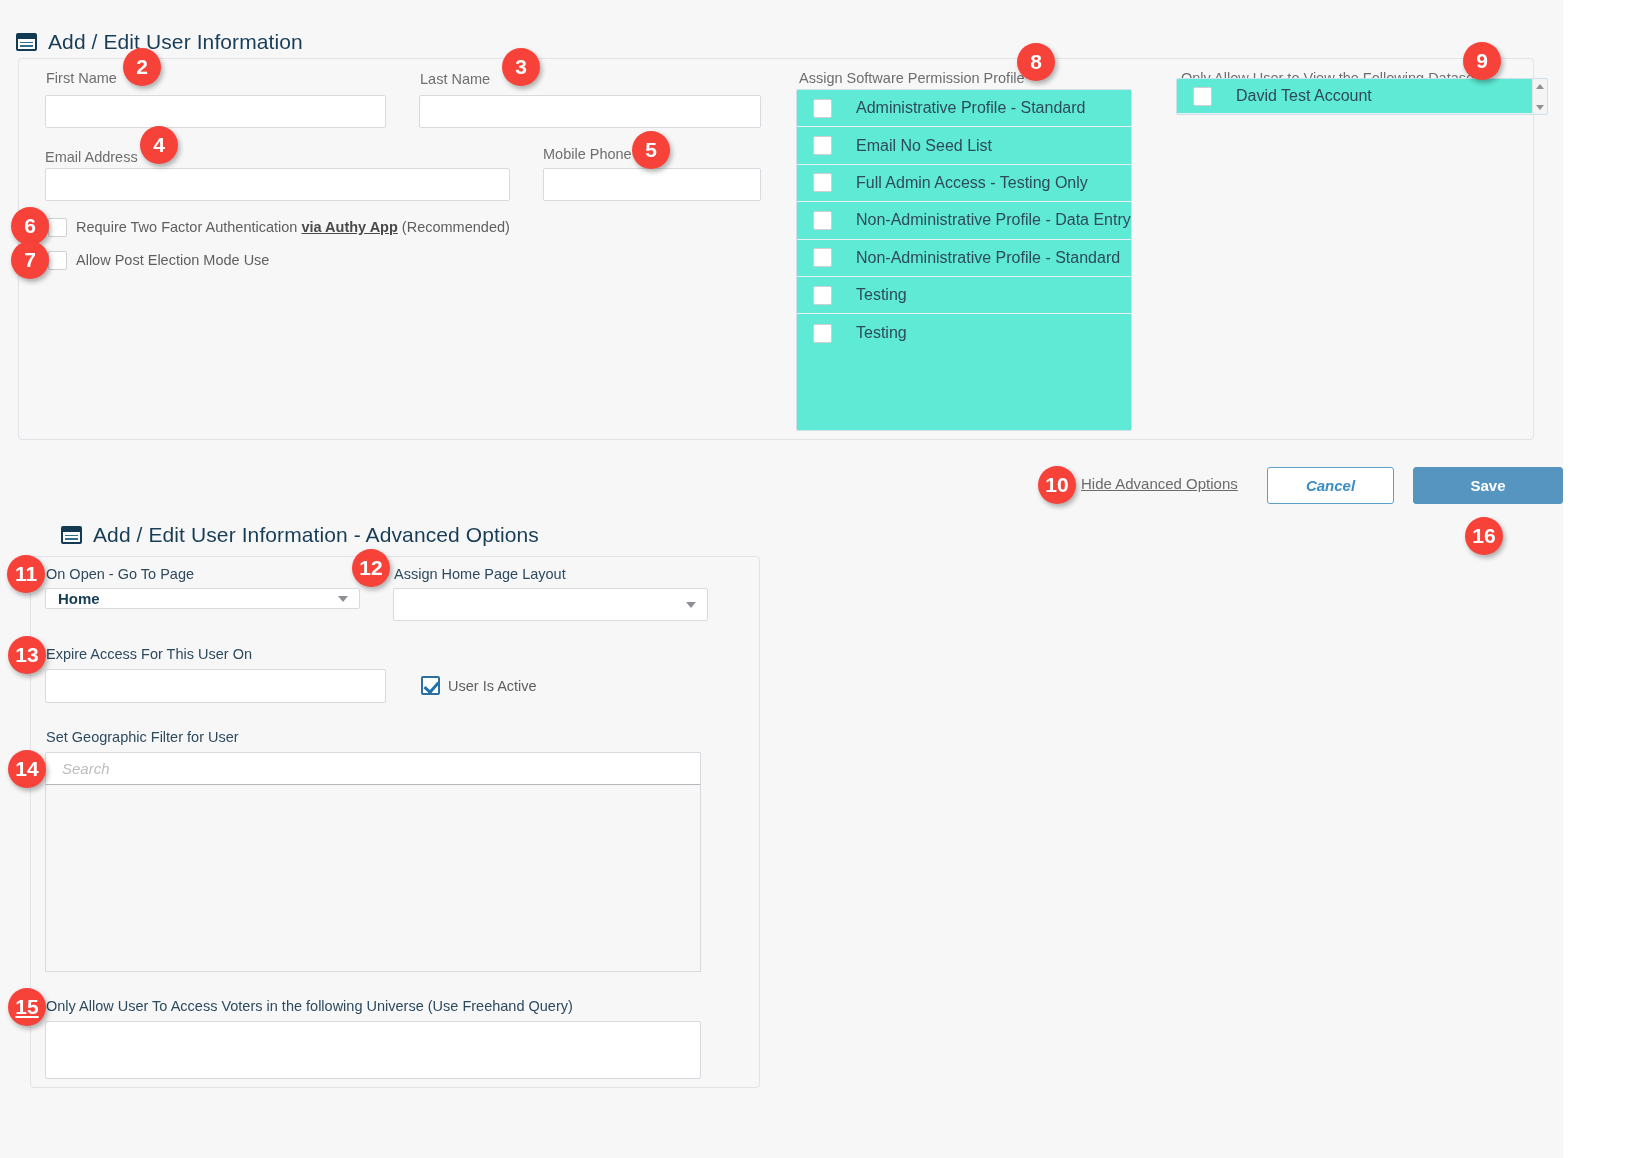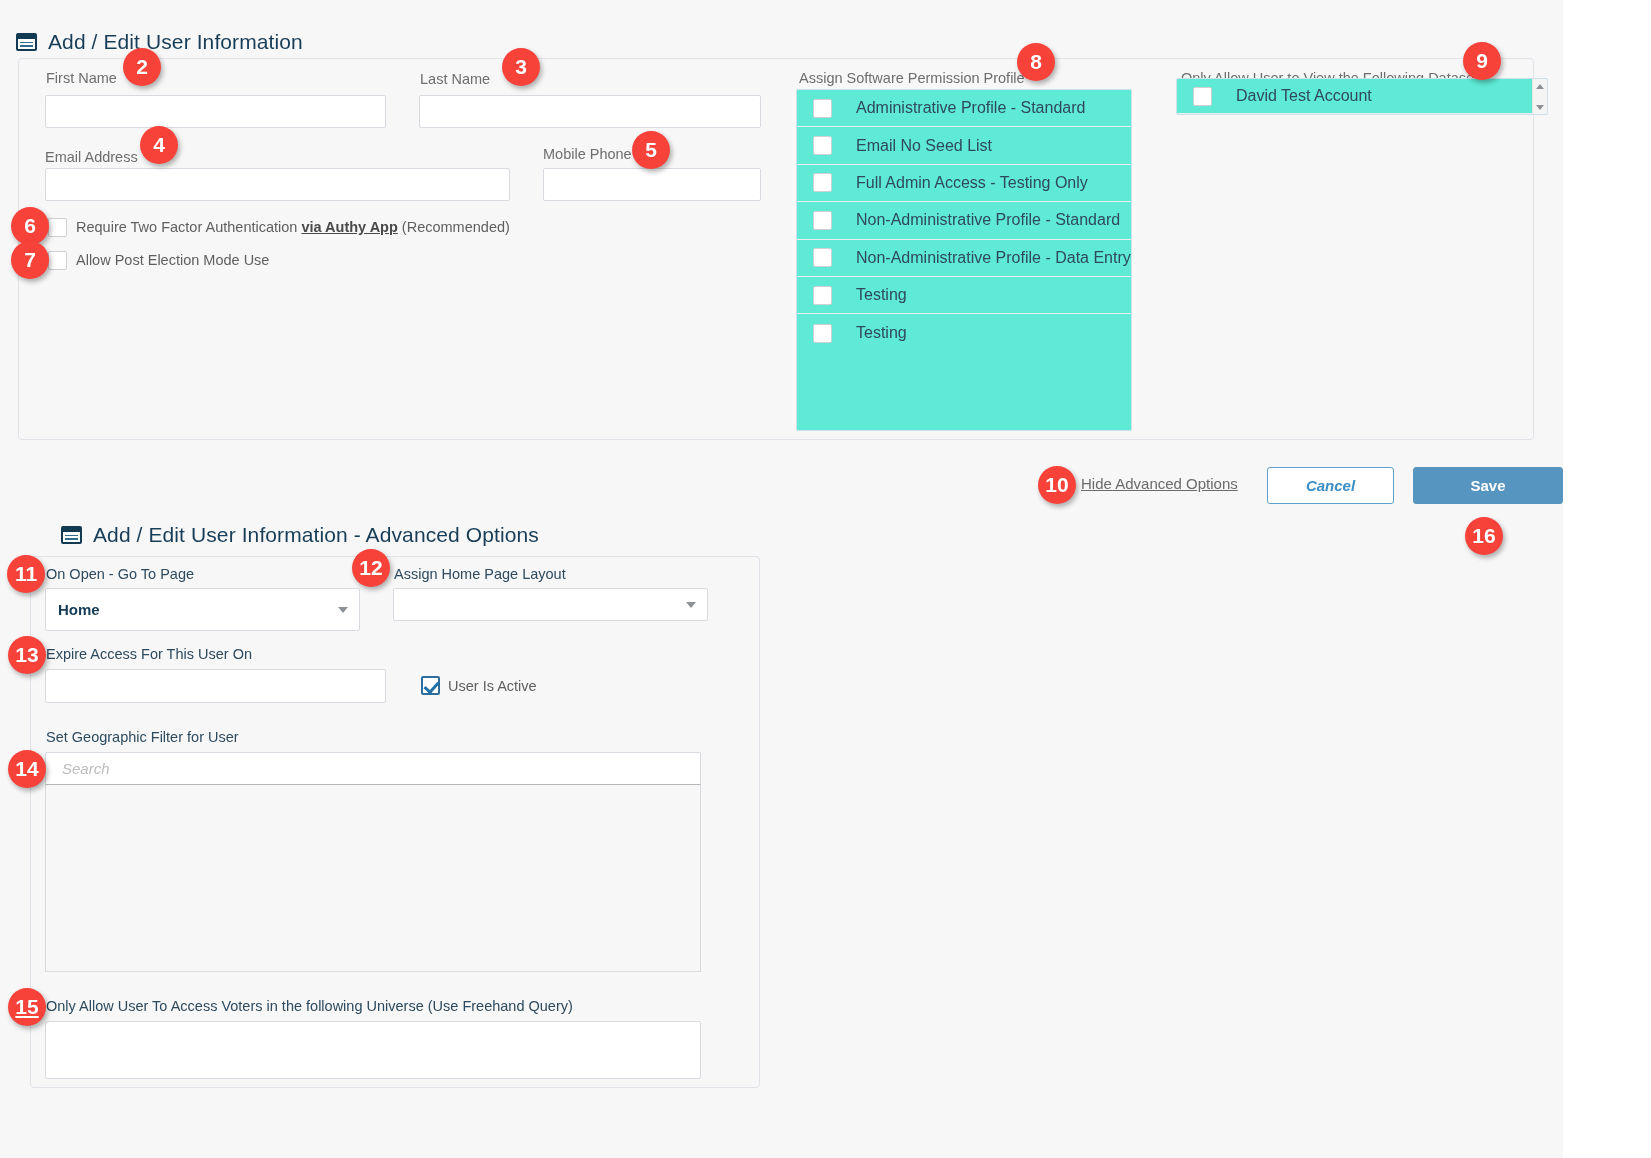--- a/index.html
+++ b/index.html
@@ -324,25 +324,25 @@
     <div class="list-row">
       <span class="list-cb"></span>
       <span class="list-lbl">Email No Seed List</span>
     </div>
     <div class="list-row">
       <span class="list-cb"></span>
       <span class="list-lbl">Full Admin Access - Testing Only</span>
     </div>
     <div class="list-row">
       <span class="list-cb"></span>
+      <span class="list-lbl">Non-Administrative Profile - Data Entry</span>
+    </div>
+    <div class="list-row">
+      <span class="list-cb"></span>
       <span class="list-lbl">Non-Administrative Profile - Standard</span>
-    </div>
-    <div class="list-row">
-      <span class="list-cb"></span>
-      <span class="list-lbl">Non-Administrative Profile - Data Entry</span>
     </div>
     <div class="list-row">
       <span class="list-cb"></span>
       <span class="list-lbl">Testing</span>
     </div>
     <div class="list-row">
       <span class="list-cb"></span>
       <span class="list-lbl">Testing</span>
     </div>
   </div>
@@ -370,21 +370,21 @@
   <div class="btn btn-save" style="left:1413px; top:467px; width:150px; height:37px;">Save</div>
 
   <div class="section-header" style="left:16px; top:523px;padding-left:45px;">
     <span class="sec-icon"></span>
     <span class="section-title">Add / Edit User Information - Advanced Options</span>
   </div>
 
   <div class="panel" style="left:30px; top:556px; width:730px; height:532px;"></div>
 
   <div class="fld-label dark" style="left:46px; top:566px;">On Open - Go To Page</div>
-  <div class="sel" style="left:45px; top:588px; width:315px; height:43px;">
+  <div class="sel" style="left:45px; top:588px; width:315px; height:21px;">
     <span class="val">Home</span>
     <span class="caret"></span>
   </div>
 
   <div class="fld-label dark" style="left:394px; top:566px;">Assign Home Page Layout</div>
   <div class="sel" style="left:393px; top:588px; width:315px; height:33px;">
     <span class="val"></span>
     <span class="caret"></span>
   </div>
 

